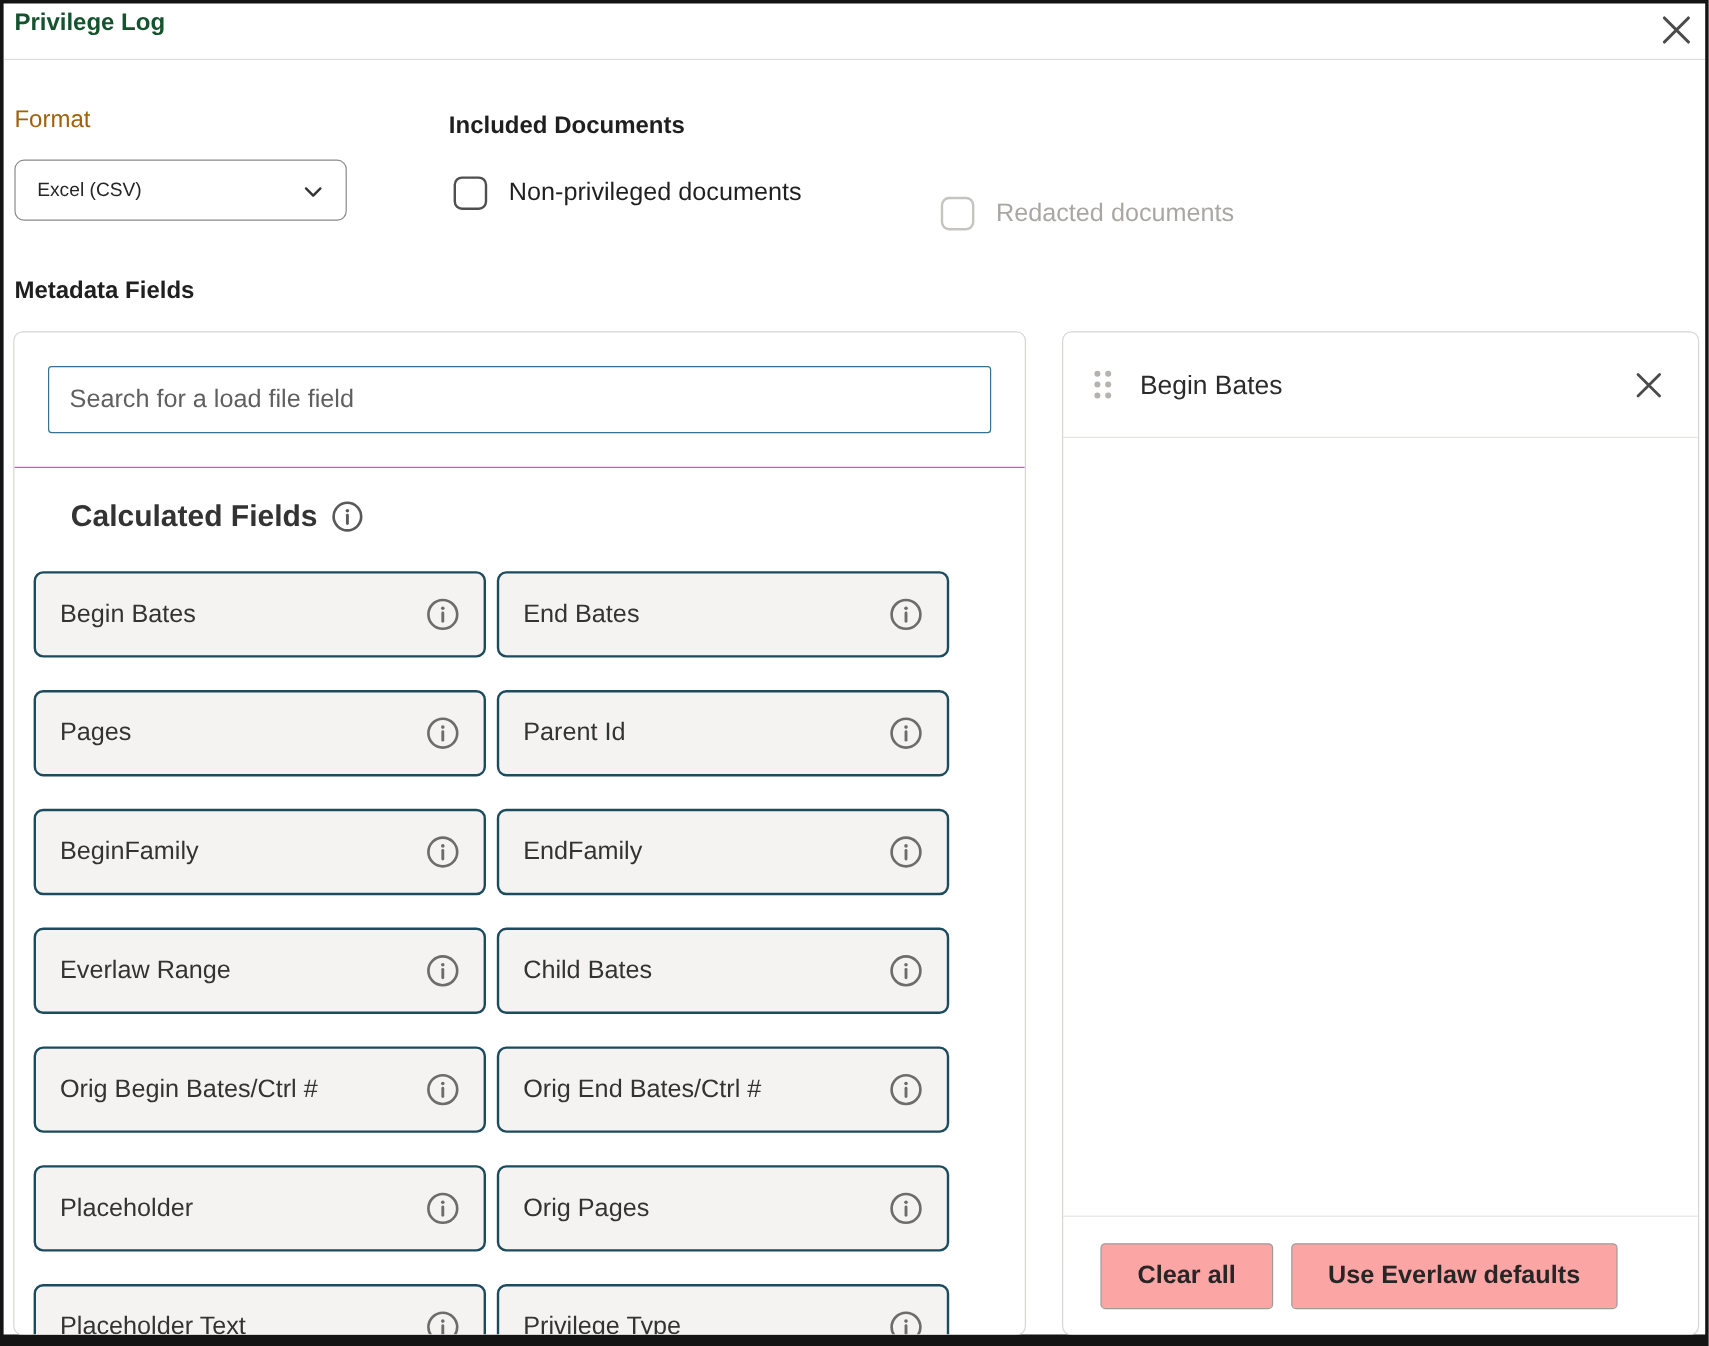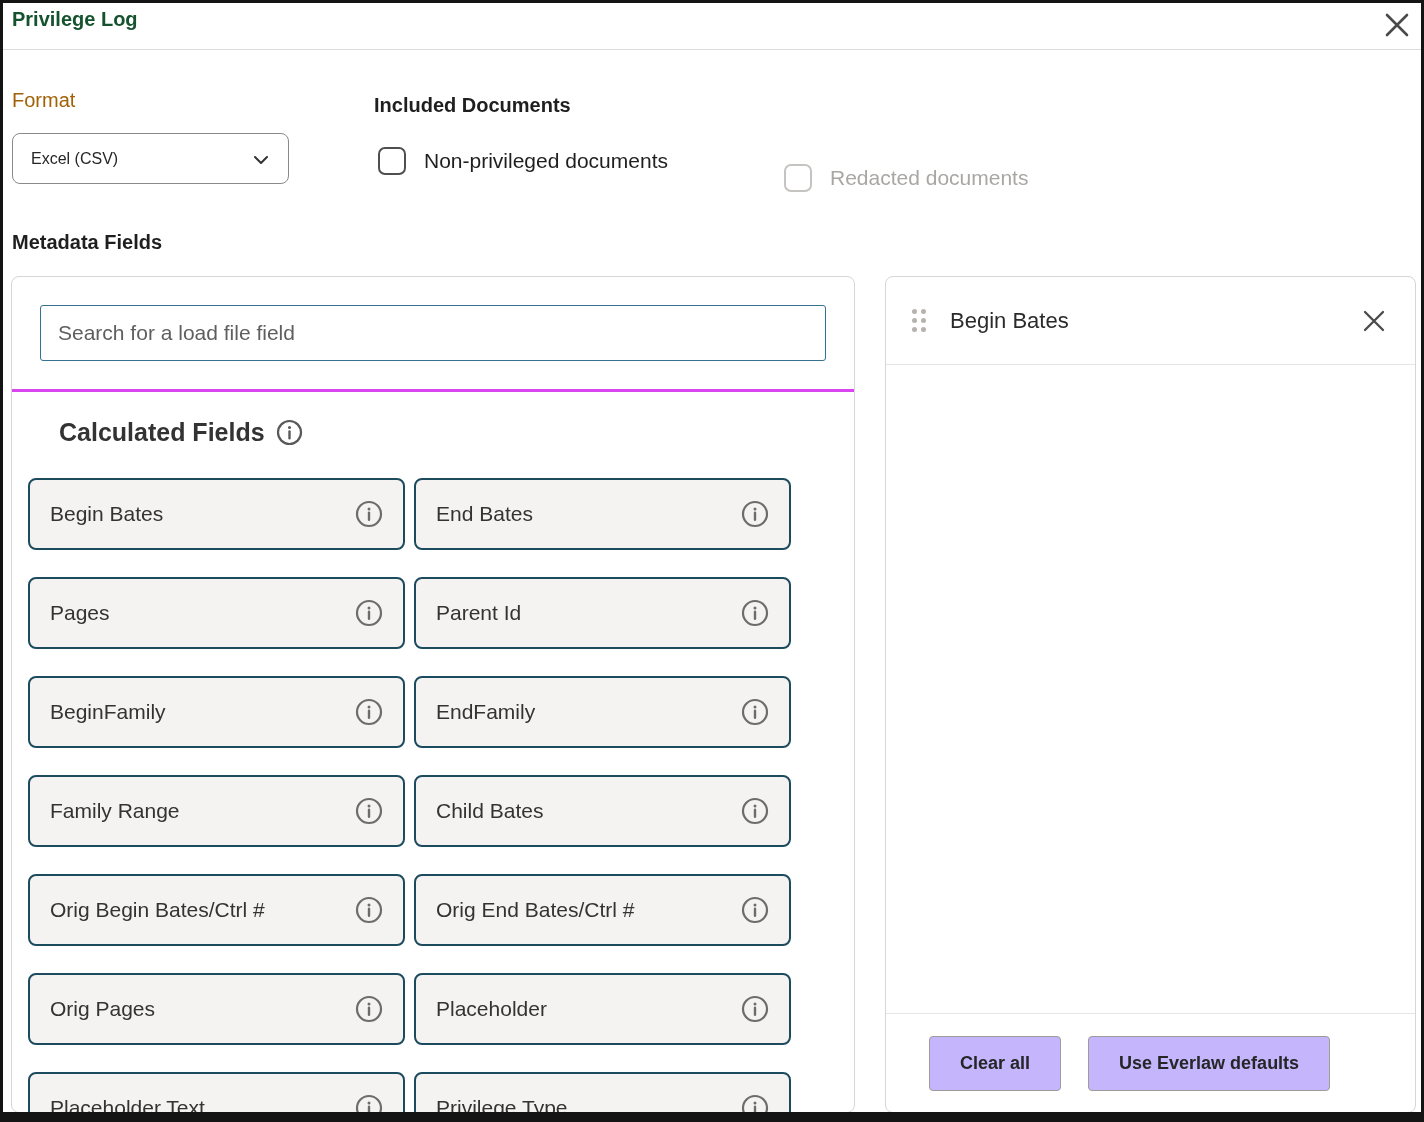--- a/index.html
+++ b/index.html
@@ -69,21 +69,21 @@
     font-size: 20px; font-weight: 700; color: #1f1f1f;
   }
 
   
   .fields-card {
     position: absolute; left: 8px; top: 273px;
     width: 844px; height: 837px;
     border: 1px solid #d8d6d3; border-radius: 8px;
     overflow: hidden; background: #fff;
   }
-  .search-wrap { padding: 28px; border-bottom: 3px solid #d946ef; }
+  .search-wrap { padding: 28px; border-bottom: 1px solid #d946ef; }
   .search-input {
     width: 100%; height: 56px;
     border: 1px solid #36718f; border-radius: 3px;
     padding: 0 17px; font-size: 21px; color: #333;
     font-family: "Liberation Sans", sans-serif; outline: none;
   }
   .search-input::placeholder { color: #5f5f5f; opacity: 1; }
 
   .calc-section { padding: 26px 16px 0 16px; }
   .calc-heading {
@@ -124,26 +124,25 @@
   .sel-title { flex: 1; font-size: 22px; color: #2b2b2b; }
   .sel-close { width: 30px; height: 30px; cursor: pointer; display: flex; align-items: center; justify-content: center; }
   .sel-body { flex: 1 1 auto; }
   .sel-footer {
     flex: 0 0 auto; height: 99px;
     border-top: 1px solid #e7e5e2;
     display: flex; align-items: center; gap: 15px;
     padding: 0 31px;
   }
   .footer-btn {
-    height: 55px; background: #c4b5fd;
+    height: 55px; background: #fca5a5;
     border: 1px solid #9e9c99; border-radius: 4px;
-    font-size: 18px; font-weight: 700; color: #262626;
+    font-size: 21px; font-weight: 700; color: #262626;
     padding: 0 30px; cursor: pointer;
     font-family: "Liberation Sans", sans-serif;
-    margin-left: 12px;
   }
 </style>
 </head>
 <body>
 
 <div class="dialog">
 
   <div class="dialog-title">Privilege Log</div>
 
   <div class="dialog-close">
@@ -239,21 +238,21 @@
     <button class="field-btn">
       <span class="lbl">EndFamily</span>
       <svg width="28" height="28" viewBox="0 0 28 28">
         <circle cx="14" cy="14" r="12" stroke="#6e6c69" stroke-width="2.2" fill="none"></circle>
         <circle cx="14" cy="8.9" r="1.5" fill="#6e6c69"></circle>
         <path d="M14 12.8 L14 19.8" stroke="#6e6c69" stroke-width="2.4" stroke-linecap="round"></path>
       </svg>
     </button>
 
     <button class="field-btn">
-      <span class="lbl">Family Range</span>
+      <span class="lbl">Everlaw Range</span>
       <svg width="28" height="28" viewBox="0 0 28 28">
         <circle cx="14" cy="14" r="12" stroke="#6e6c69" stroke-width="2.2" fill="none"></circle>
         <circle cx="14" cy="8.9" r="1.5" fill="#6e6c69"></circle>
         <path d="M14 12.8 L14 19.8" stroke="#6e6c69" stroke-width="2.4" stroke-linecap="round"></path>
       </svg>
     </button>
 
     <button class="field-btn">
       <span class="lbl">Child Bates</span>
       <svg width="28" height="28" viewBox="0 0 28 28">
@@ -275,30 +274,30 @@
     <button class="field-btn">
       <span class="lbl">Orig End Bates/Ctrl #</span>
       <svg width="28" height="28" viewBox="0 0 28 28">
         <circle cx="14" cy="14" r="12" stroke="#6e6c69" stroke-width="2.2" fill="none"></circle>
         <circle cx="14" cy="8.9" r="1.5" fill="#6e6c69"></circle>
         <path d="M14 12.8 L14 19.8" stroke="#6e6c69" stroke-width="2.4" stroke-linecap="round"></path>
       </svg>
     </button>
 
     <button class="field-btn">
+      <span class="lbl">Placeholder</span>
+      <svg width="28" height="28" viewBox="0 0 28 28">
+        <circle cx="14" cy="14" r="12" stroke="#6e6c69" stroke-width="2.2" fill="none"></circle>
+        <circle cx="14" cy="8.9" r="1.5" fill="#6e6c69"></circle>
+        <path d="M14 12.8 L14 19.8" stroke="#6e6c69" stroke-width="2.4" stroke-linecap="round"></path>
+      </svg>
+    </button>
+
+    <button class="field-btn">
       <span class="lbl">Orig Pages</span>
-      <svg width="28" height="28" viewBox="0 0 28 28">
-        <circle cx="14" cy="14" r="12" stroke="#6e6c69" stroke-width="2.2" fill="none"></circle>
-        <circle cx="14" cy="8.9" r="1.5" fill="#6e6c69"></circle>
-        <path d="M14 12.8 L14 19.8" stroke="#6e6c69" stroke-width="2.4" stroke-linecap="round"></path>
-      </svg>
-    </button>
-
-    <button class="field-btn">
-      <span class="lbl">Placeholder</span>
       <svg width="28" height="28" viewBox="0 0 28 28">
         <circle cx="14" cy="14" r="12" stroke="#6e6c69" stroke-width="2.2" fill="none"></circle>
         <circle cx="14" cy="8.9" r="1.5" fill="#6e6c69"></circle>
         <path d="M14 12.8 L14 19.8" stroke="#6e6c69" stroke-width="2.4" stroke-linecap="round"></path>
       </svg>
     </button>
 
     <button class="field-btn">
       <span class="lbl">Placeholder Text</span>
       <svg width="28" height="28" viewBox="0 0 28 28">

